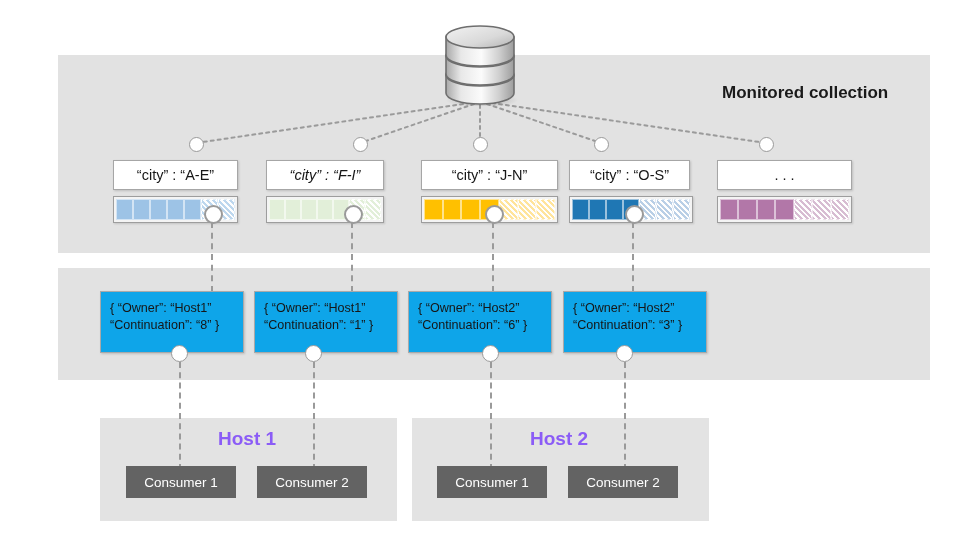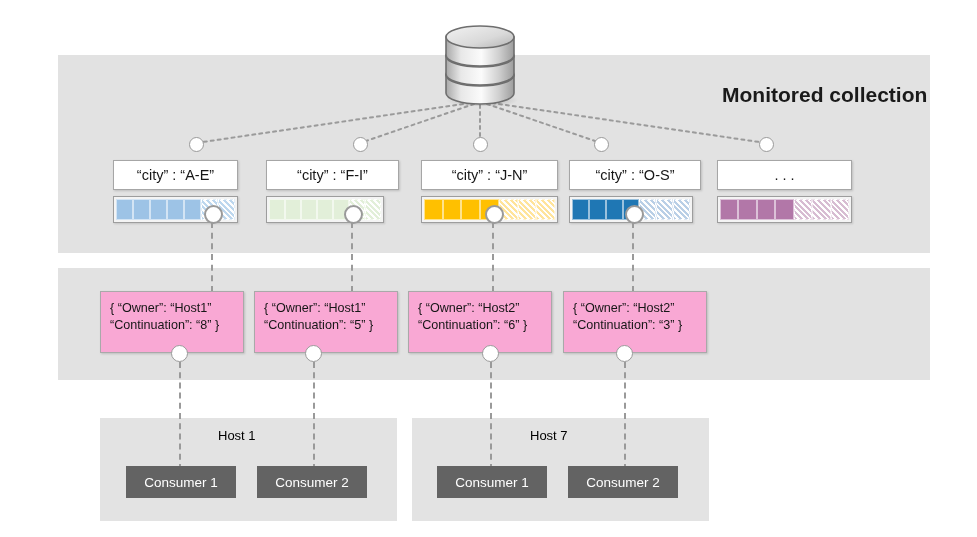--- a/index.html
+++ b/index.html
@@ -14,21 +14,21 @@
 
   
   .band{position:absolute;background:#e2e2e2;}
   #band-monitored{left:58px;top:55px;width:872px;height:198px;}
   #band-lease{left:58px;top:268px;width:872px;height:112px;}
   #band-host1{left:100px;top:418px;width:297px;height:103px;background:#e3e3e3;}
   #band-host2{left:412px;top:418px;width:297px;height:103px;background:#e3e3e3;}
 
   .band-label{
     position:absolute;
-    font-size:21px;
+    font-size:17px;
     font-weight:700;
     color:#1a1a1a;
     letter-spacing:0px;
     white-space:nowrap;
   }
   #label-monitored{left:722px;top:83px;}
   #label-lease{left:752px;top:310px;}
 
   
   #db-icon{position:absolute;left:432px;top:18px;width:96px;height:88px;}
@@ -64,34 +64,34 @@
     display:flex;
     padding:2px;
     box-shadow:1px 1px 2px rgba(0,0,0,.14);
   }
   .cell{flex:1 1 0;box-sizing:border-box;border:1px solid rgba(255,255,255,.55);}
 
   
   .lease-box{
     position:absolute;
     height:62px;
-    background:#f9a8d4;
+    background:#0ea5e9;
     border:1px solid #a9a9a9;
     box-sizing:border-box;
     padding:8px 9px 0 9px;
     font-size:12.6px;color:#161616;
     line-height:17px;
     box-shadow:1px 1px 2px rgba(0,0,0,.16);
   }
   .lease-line{white-space:nowrap;}
 
   
   .host-title{
     position:absolute;
-    font-size:13px;font-weight:400;color:#000000;
+    font-size:19px;font-weight:700;color:#8b5cf6;
     white-space:nowrap;
   }
   .consumer{
     position:absolute;
     width:110px;height:32px;
     background:#636363;
     color:#ffffff;
     font-size:13.5px;
     display:flex;align-items:center;justify-content:center;
     box-sizing:border-box;
@@ -168,41 +168,41 @@
       <div class="city-box" style="left: 113px; top: 160px; width: 125px;">“city” : “A-E”</div>
       <div class="bar" style="left: 113px; top: 196px; width: 125px;">
         <div class="cell" style="background: rgb(157, 195, 230);"></div>
         <div class="cell" style="background: rgb(157, 195, 230);"></div>
         <div class="cell" style="background: rgb(157, 195, 230);"></div>
         <div class="cell" style="background: rgb(157, 195, 230);"></div>
         <div class="cell" style="background: rgb(157, 195, 230);"></div>
         <div class="cell" style="background: repeating-linear-gradient(45deg, rgb(189, 215, 238) 0px, rgb(189, 215, 238) 2px, rgba(255, 255, 255, 0.92) 2px, rgba(255, 255, 255, 0.92) 4px);"></div>
         <div class="cell" style="background: repeating-linear-gradient(45deg, rgb(189, 215, 238) 0px, rgb(189, 215, 238) 2px, rgba(255, 255, 255, 0.92) 2px, rgba(255, 255, 255, 0.92) 4px);"></div>
       </div>
-      <div class="city-box" style="left: 266px; top: 160px; width: 133px;">“city” : “F-I”</div>
+      <div class="city-box" style="left: 266px; top: 160px; width: 118px; font-style: italic;">“city” : “F-I”</div>
       <div class="bar" style="left: 266px; top: 196px; width: 118px;">
         <div class="cell" style="background: rgb(226, 239, 217);"></div>
         <div class="cell" style="background: rgb(226, 239, 217);"></div>
         <div class="cell" style="background: rgb(226, 239, 217);"></div>
         <div class="cell" style="background: rgb(226, 239, 217);"></div>
         <div class="cell" style="background: rgb(226, 239, 217);"></div>
         <div class="cell" style="background: repeating-linear-gradient(45deg, rgb(226, 239, 217) 0px, rgb(226, 239, 217) 2px, rgba(255, 255, 255, 0.92) 2px, rgba(255, 255, 255, 0.92) 4px);"></div>
         <div class="cell" style="background: repeating-linear-gradient(45deg, rgb(226, 239, 217) 0px, rgb(226, 239, 217) 2px, rgba(255, 255, 255, 0.92) 2px, rgba(255, 255, 255, 0.92) 4px);"></div>
       </div>
       <div class="city-box" style="left: 421px; top: 160px; width: 137px;">“city” : “J-N”</div>
       <div class="bar" style="left: 421px; top: 196px; width: 137px;">
         <div class="cell" style="background: rgb(255, 192, 0);"></div>
         <div class="cell" style="background: rgb(255, 192, 0);"></div>
         <div class="cell" style="background: rgb(255, 192, 0);"></div>
         <div class="cell" style="background: rgb(255, 192, 0);"></div>
         <div class="cell" style="background: repeating-linear-gradient(45deg, rgb(255, 228, 155) 0px, rgb(255, 228, 155) 2px, rgba(255, 255, 255, 0.92) 2px, rgba(255, 255, 255, 0.92) 4px);"></div>
         <div class="cell" style="background: repeating-linear-gradient(45deg, rgb(255, 228, 155) 0px, rgb(255, 228, 155) 2px, rgba(255, 255, 255, 0.92) 2px, rgba(255, 255, 255, 0.92) 4px);"></div>
         <div class="cell" style="background: repeating-linear-gradient(45deg, rgb(255, 228, 155) 0px, rgb(255, 228, 155) 2px, rgba(255, 255, 255, 0.92) 2px, rgba(255, 255, 255, 0.92) 4px);"></div>
       </div>
-      <div class="city-box" style="left: 569px; top: 160px; width: 132px;">“city” : “O-S”</div>
+      <div class="city-box" style="left: 569px; top: 160px; width: 121px;">“city” : “O-S”</div>
       <div class="bar" style="left: 569px; top: 196px; width: 124px;">
         <div class="cell" style="background: rgb(31, 119, 180);"></div>
         <div class="cell" style="background: rgb(31, 119, 180);"></div>
         <div class="cell" style="background: rgb(31, 119, 180);"></div>
         <div class="cell" style="background: rgb(31, 119, 180);"></div>
         <div class="cell" style="background: repeating-linear-gradient(45deg, rgb(185, 207, 230) 0px, rgb(185, 207, 230) 2px, rgba(255, 255, 255, 0.92) 2px, rgba(255, 255, 255, 0.92) 4px);"></div>
         <div class="cell" style="background: repeating-linear-gradient(45deg, rgb(185, 207, 230) 0px, rgb(185, 207, 230) 2px, rgba(255, 255, 255, 0.92) 2px, rgba(255, 255, 255, 0.92) 4px);"></div>
         <div class="cell" style="background: repeating-linear-gradient(45deg, rgb(185, 207, 230) 0px, rgb(185, 207, 230) 2px, rgba(255, 255, 255, 0.92) 2px, rgba(255, 255, 255, 0.92) 4px);"></div>
       </div>
       <div class="city-box" style="left: 717px; top: 160px; width: 135px;">. . .</div>
@@ -226,21 +226,21 @@
   <div class="vline" style="left:492px;top:222px;height:70px;"></div>
   <div class="vline" style="left:632px;top:222px;height:70px;"></div>
 
   <div id="leases-layer">
       <div class="lease-box" style="left: 100px; top: 291px; width: 144px;">
         <div class="lease-line">{ “Owner”: “Host1”</div>
         <div class="lease-line">“Continuation”: “8” }</div>
       </div>
       <div class="lease-box" style="left: 254px; top: 291px; width: 144px;">
         <div class="lease-line">{ “Owner”: “Host1”</div>
-        <div class="lease-line">“Continuation”: “5” }</div>
+        <div class="lease-line">“Continuation”: “1” }</div>
       </div>
       <div class="lease-box" style="left: 408px; top: 291px; width: 144px;">
         <div class="lease-line">{ “Owner”: “Host2”</div>
         <div class="lease-line">“Continuation”: “6” }</div>
       </div>
       <div class="lease-box" style="left: 563px; top: 291px; width: 144px;">
         <div class="lease-line">{ “Owner”: “Host2”</div>
         <div class="lease-line">“Continuation”: “3” }</div>
       </div>
       <div class="conn-dot" style="left: 171px; top: 345px; width: 17px; height: 17px;"></div>
@@ -251,18 +251,18 @@
 
   <div class="vline" style="left:179px;top:362px;height:108px;"></div>
   <div class="vline" style="left:313px;top:362px;height:108px;"></div>
   <div class="vline" style="left:490px;top:362px;height:108px;"></div>
   <div class="vline" style="left:624px;top:362px;height:108px;"></div>
 
   <div id="hosts-layer">
       <div class="host-title" style="left: 218px; top: 428px;">Host 1</div>
       <div class="consumer" style="left: 126px; top: 466px;">Consumer 1</div>
       <div class="consumer" style="left: 257px; top: 466px;">Consumer 2</div>
-      <div class="host-title" style="left: 530px; top: 428px;">Host 7</div>
+      <div class="host-title" style="left: 530px; top: 428px;">Host 2</div>
       <div class="consumer" style="left: 437px; top: 466px;">Consumer 1</div>
       <div class="consumer" style="left: 568px; top: 466px;">Consumer 2</div>
     </div>
 
 </div>
 
 </body></html>

